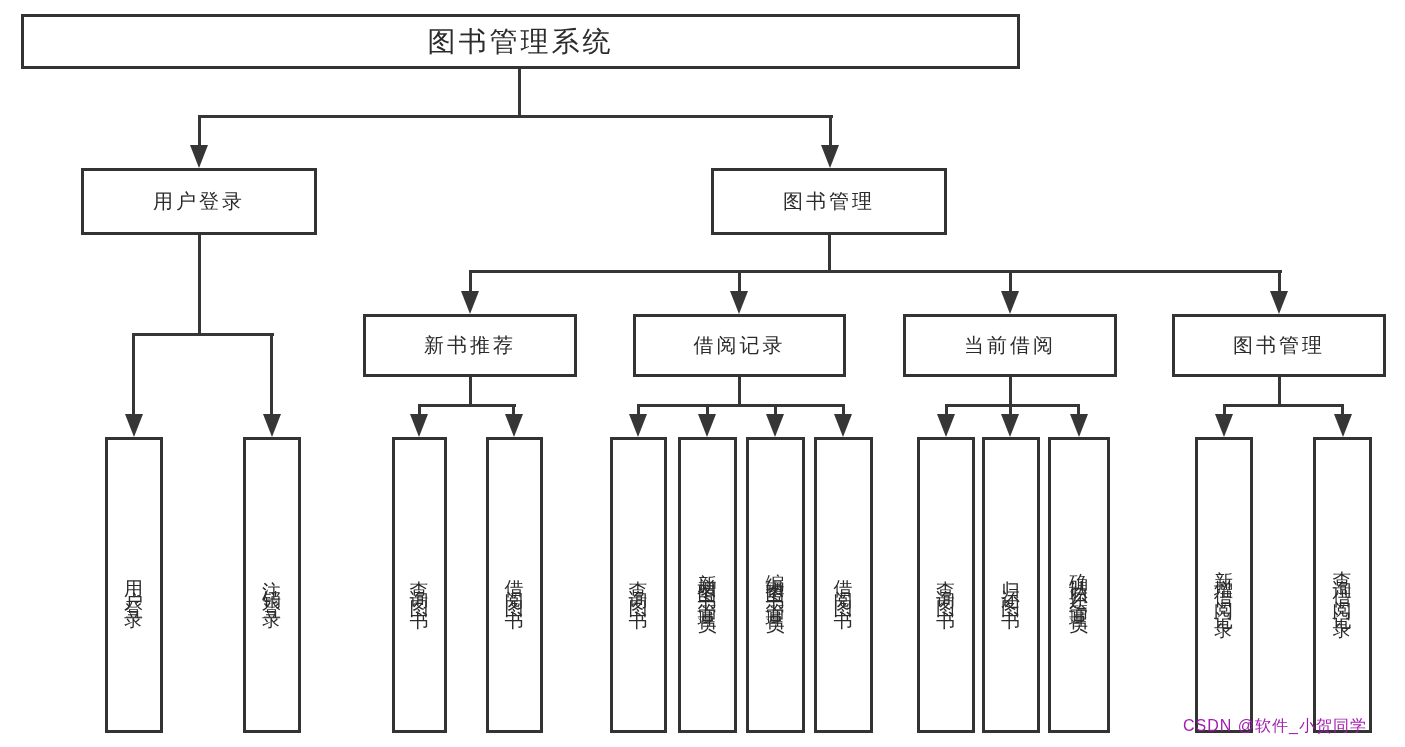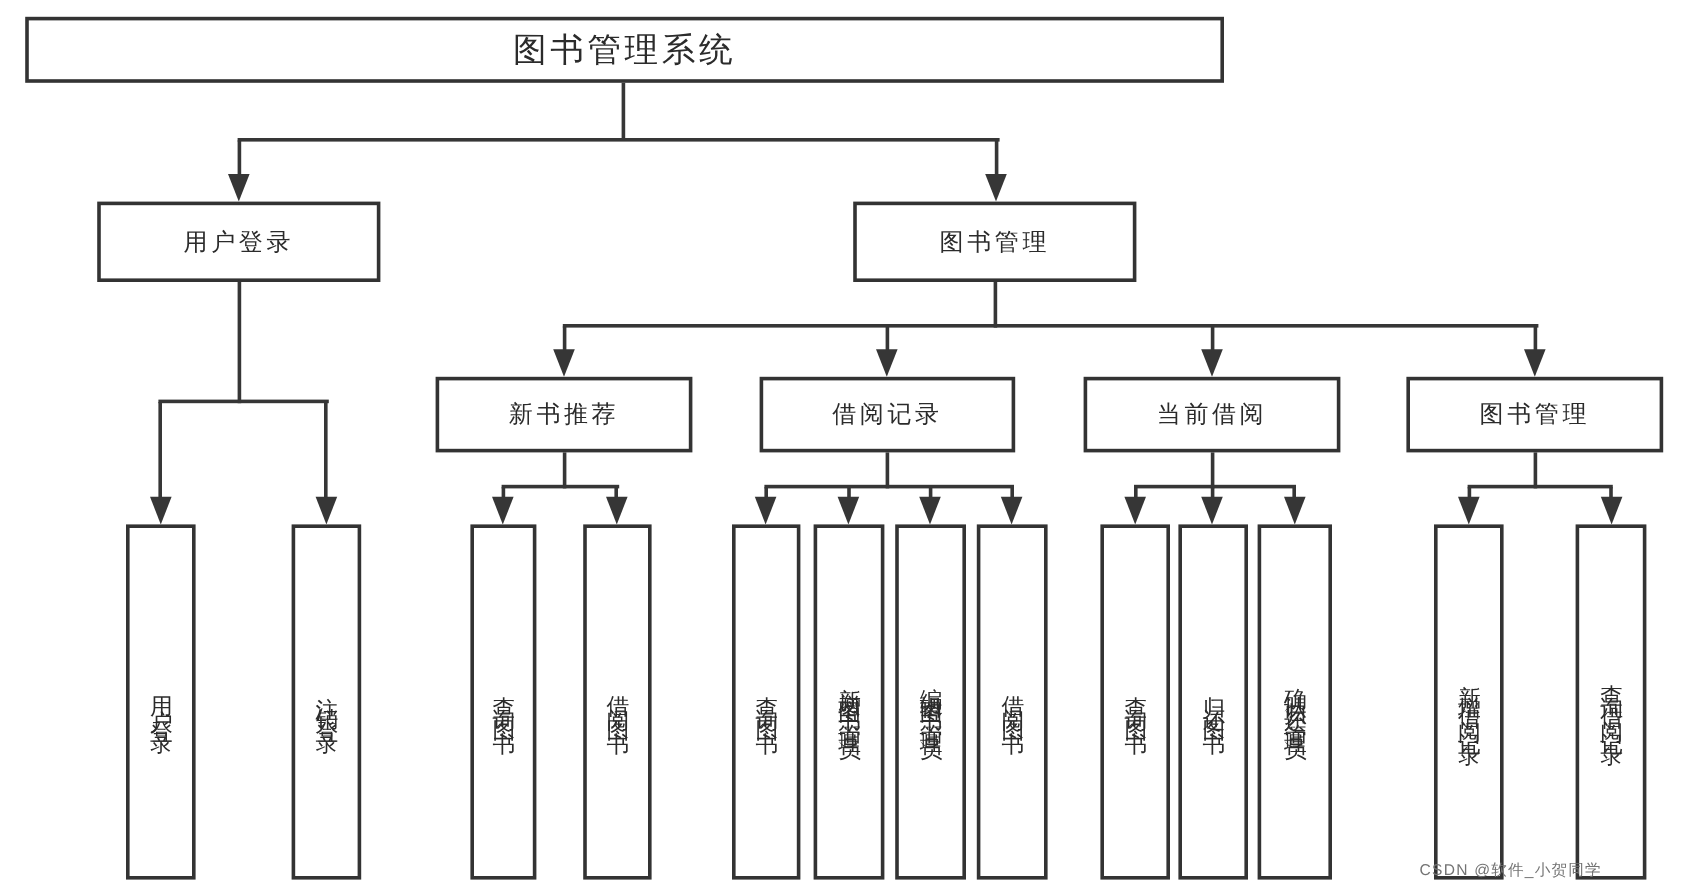--- a/index.html
+++ b/index.html
@@ -59,22 +59,22 @@
     border-left: 9px solid transparent;
     border-right: 9px solid transparent;
     border-top: 23px solid #363636;
   }
 
   
   .watermark {
     position: absolute;
     left: 1183px;
     top: 716px;
-    font-size: 13px;
-    color: #737373;
+    font-size: 16px;
+    color: #a21caf;
     letter-spacing: 1px;
     white-space: nowrap;
     z-index: 5;
   }
 </style>
 </head>
 <body>
 
 <div class="canvas">
 

